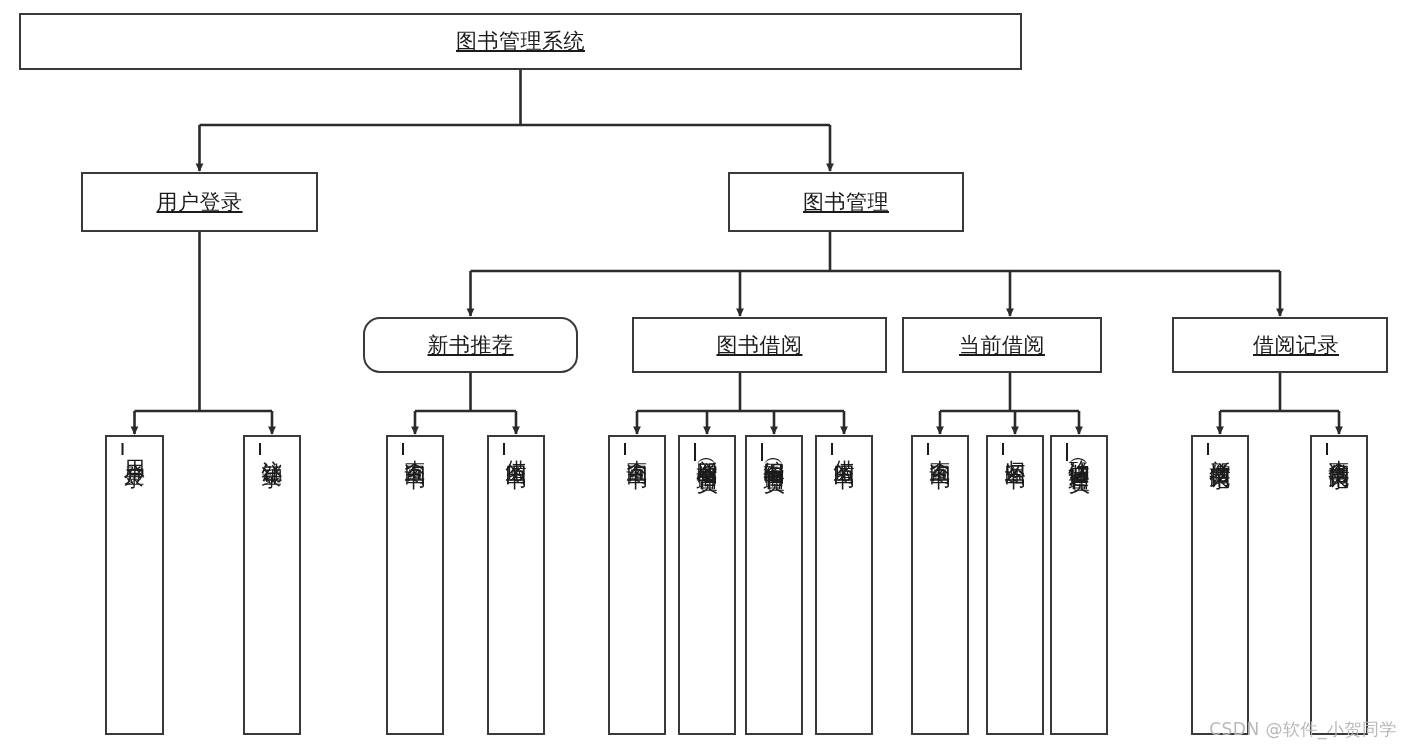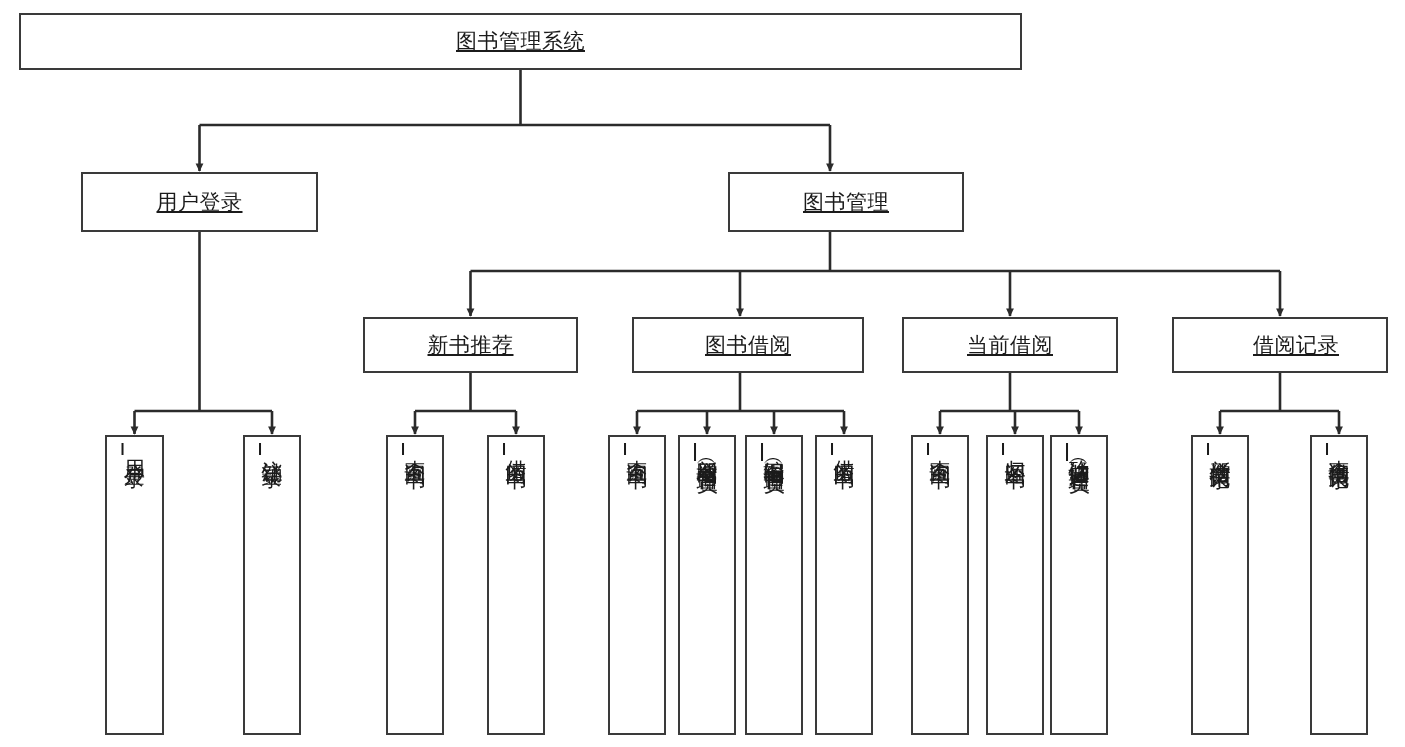--- a/index.html
+++ b/index.html
@@ -119,27 +119,27 @@
   <div id="nodes">
       <div class="node" style="left: 19px; top: 13px; width: 1003px; height: 57px;">
         <span class="label">图书管理系统</span>
       </div>
       <div class="node" style="left: 81px; top: 172px; width: 237px; height: 60px;">
         <span class="label">用户登录</span>
       </div>
       <div class="node" style="left: 712px; top: 172px; width: 236px; height: 60px; margin-left: 16px;">
         <span class="label">图书管理</span>
       </div>
-      <div class="node" style="left: 363px; top: 317px; width: 215px; height: 56px;">
+      <div class="node" style="left: 363px; top: 317px; width: 215px; height: 56px; border-radius: 17px;">
         <span class="label">新书推荐</span>
       </div>
-      <div class="node" style="left: 632px; top: 317px; width: 232px; height: 56px;">
+      <div class="node" style="left: 632px; top: 317px; width: 255px; height: 56px;">
         <span class="label">图书借阅</span>
       </div>
-      <div class="node" style="left: 902px; top: 317px; width: 216px; height: 56px;">
+      <div class="node" style="left: 902px; top: 317px; width: 200px; height: 56px;">
         <span class="label">当前借阅</span>
       </div>
       <div class="node" style="left: 1172px; top: 317px; width: 216px; height: 56px; padding-left: 32px;">
         <span class="label">借阅记录</span>
       </div>
       <div class="node vert" style="left: 105px; top: 435px; width: 59px; height: 300px;">
         <span class="label">用户登录</span>
       </div>
       <div class="node vert" style="left: 243px; top: 435px; width: 58px; height: 300px;">
         <span class="label">注销登录</span>
@@ -172,13 +172,14 @@
         <span class="label">确认归还（管理员）</span>
       </div>
       <div class="node vert tall" style="left: 1191px; top: 435px; width: 58px; height: 300px;">
         <span class="label">新增借阅记录</span>
       </div>
       <div class="node vert tall" style="left: 1310px; top: 435px; width: 58px; height: 300px;">
         <span class="label">查询借阅记录</span>
       </div>
     </div>
 
+  <div id="watermark">CSDN @软件_小贺同学</div>
 </div>
 
 </body></html>

